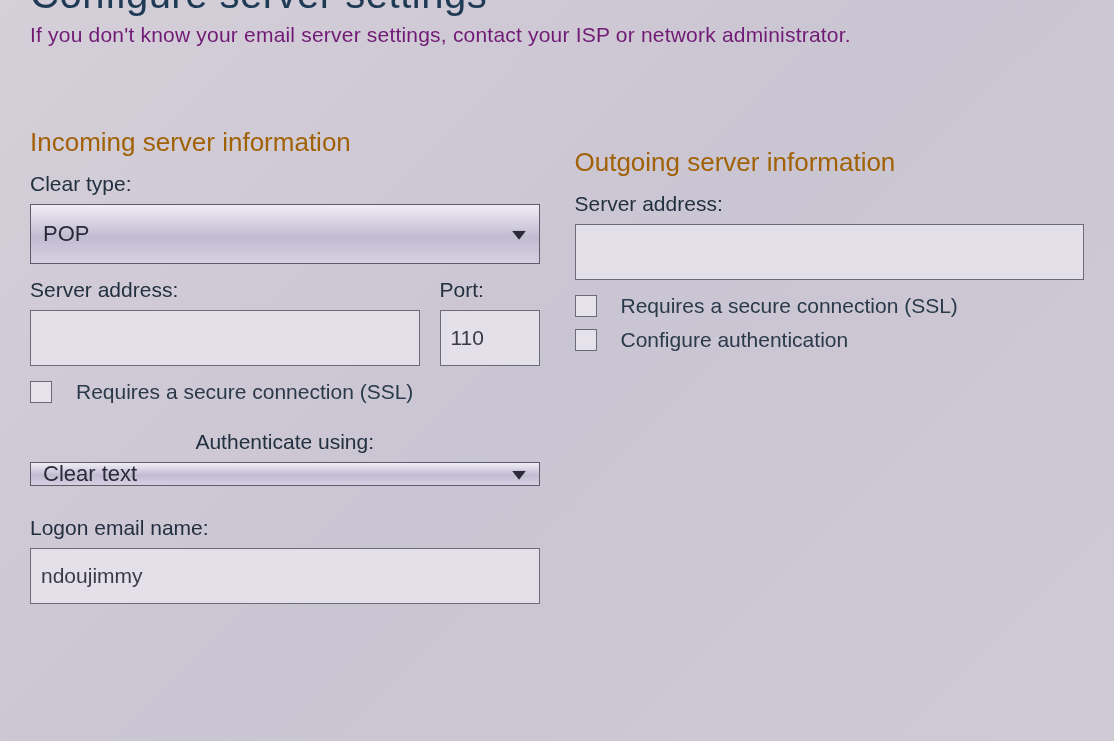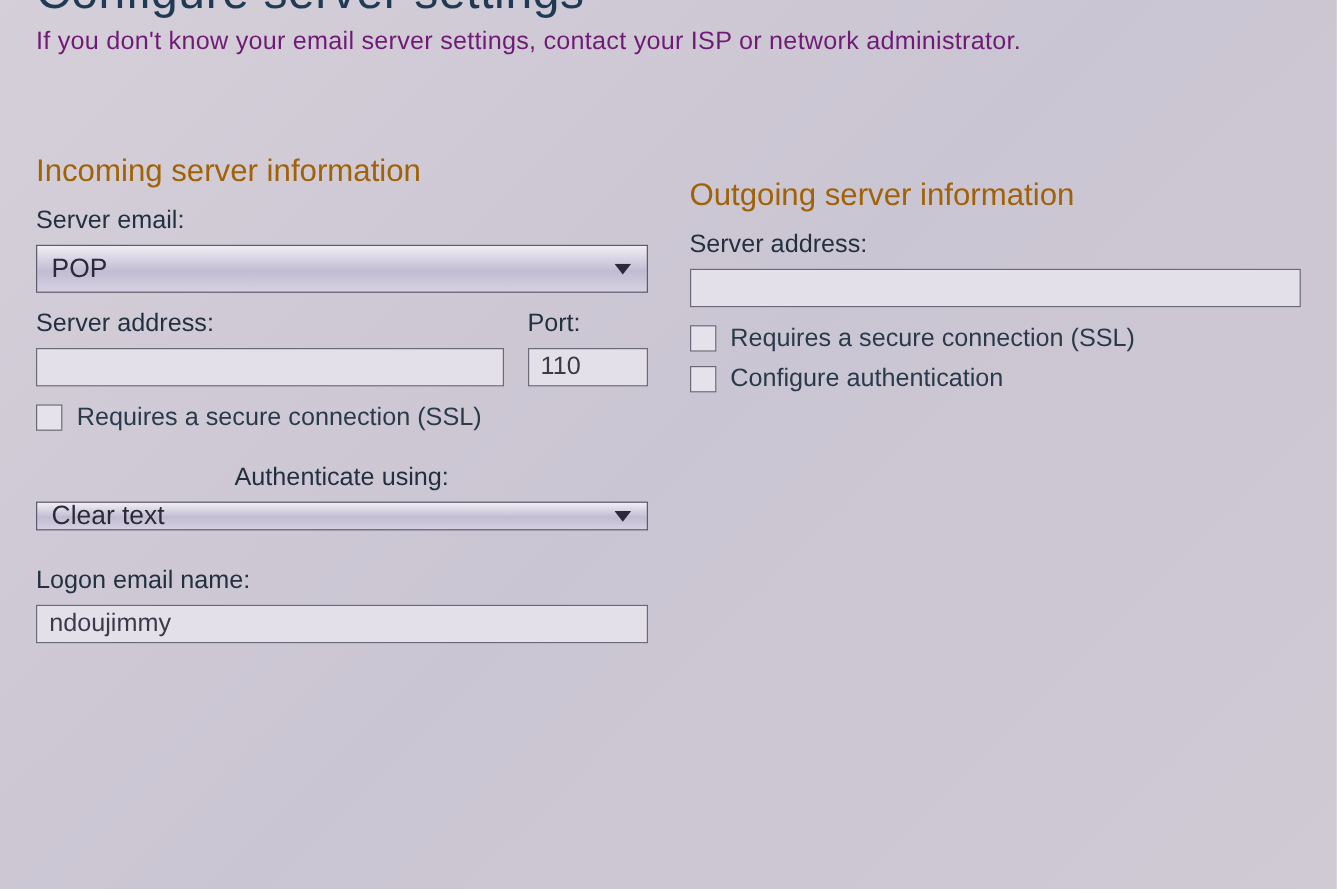--- a/index.html
+++ b/index.html
@@ -58,37 +58,37 @@
     .field-label {
       font-size: 21px;
       color: #22303f;
       margin-top: 14px;
       margin-bottom: 8px;
       display: block;
     }
 
     .text-input {
       width: 100%;
-      height: 32px;
+      height: 56px;
       background: #e4e0ea;
       border: 1px solid #6a6a78;
       font-size: 21px;
       color: #3a3a48;
       padding: 12px 10px;
       font-family: inherit;
     }
 
     .select-wrap {
       position: relative;
       width: 100%;
     }
 
     .select-box {
       width: 100%;
-      height: 40px;
+      height: 60px;
       background: linear-gradient(to bottom, #f0edf5 0%, #c2bcd2 55%, #d6d0e2 100%);
       border: 1px solid #5c5c6c;
       font-size: 22px;
       color: #2a2a38;
       padding: 4px 34px 4px 12px;
       font-family: inherit;
       appearance: none;
       -webkit-appearance: none;
       display: flex;
       align-items: center;
@@ -122,21 +122,21 @@
       flex: 0 0 100px;
     }
 
     .port-col .text-input {
       width: 100px;
     }
 
     .checkbox-row {
       display: flex;
       align-items: center;
-      gap: 12px;
+      gap: 24px;
       margin-top: 14px;
     }
 
     .checkbox-box {
       width: 22px;
       height: 22px;
       background: #e6e2ec;
       border: 1px solid #6a6a78;
       flex: 0 0 22px;
       display: inline-block;
@@ -173,21 +173,21 @@
 <div class="header-area">
   <h1 class="page-title">Configure server settings</h1>
   <div class="subtitle">If you don't know your email server settings, contact your ISP or network administrator.</div>
 </div>
 
 <div class="columns">
 
   <div class="col left-col">
     <div class="section-title">Incoming server information</div>
 
-    <label class="field-label">Server email:</label>
+    <label class="field-label">Clear type:</label>
     <div class="select-wrap">
       <div class="select-box">POP</div>
       <span class="select-arrow">
         <svg viewBox="0 0 14 10">
             <polygon points="0,0 14,0 7,9"></polygon>
           </svg>
       </span>
     </div>
 
     <div class="addr-port-row">

